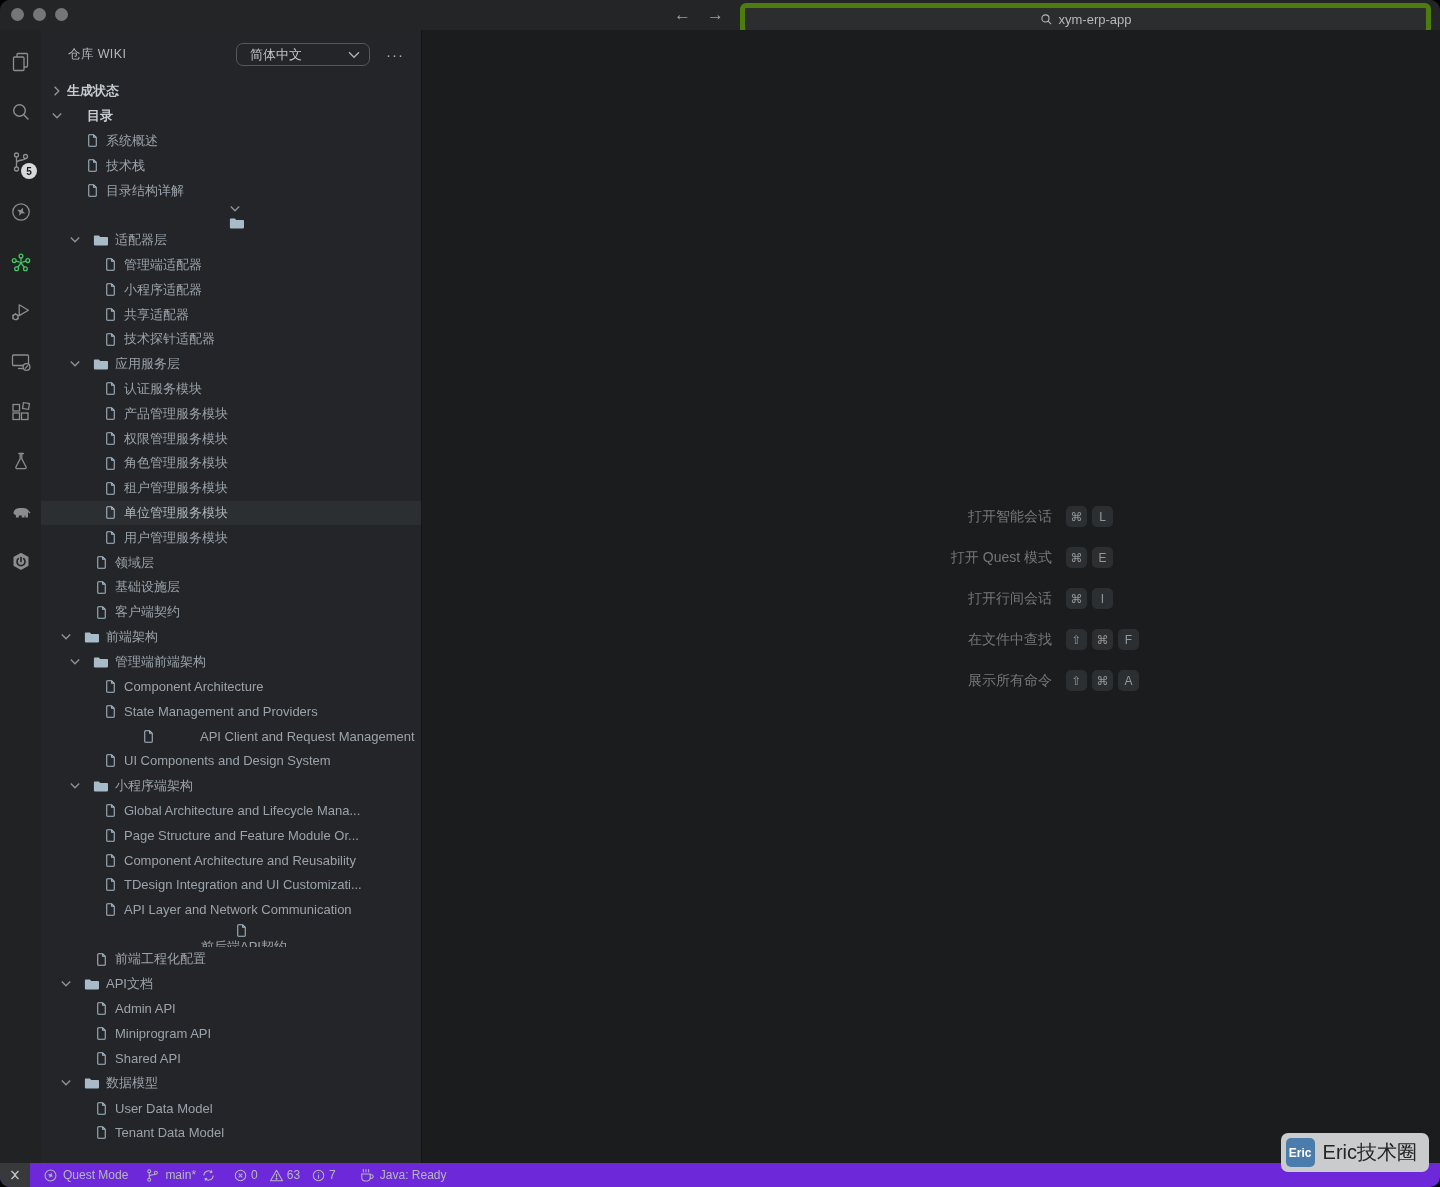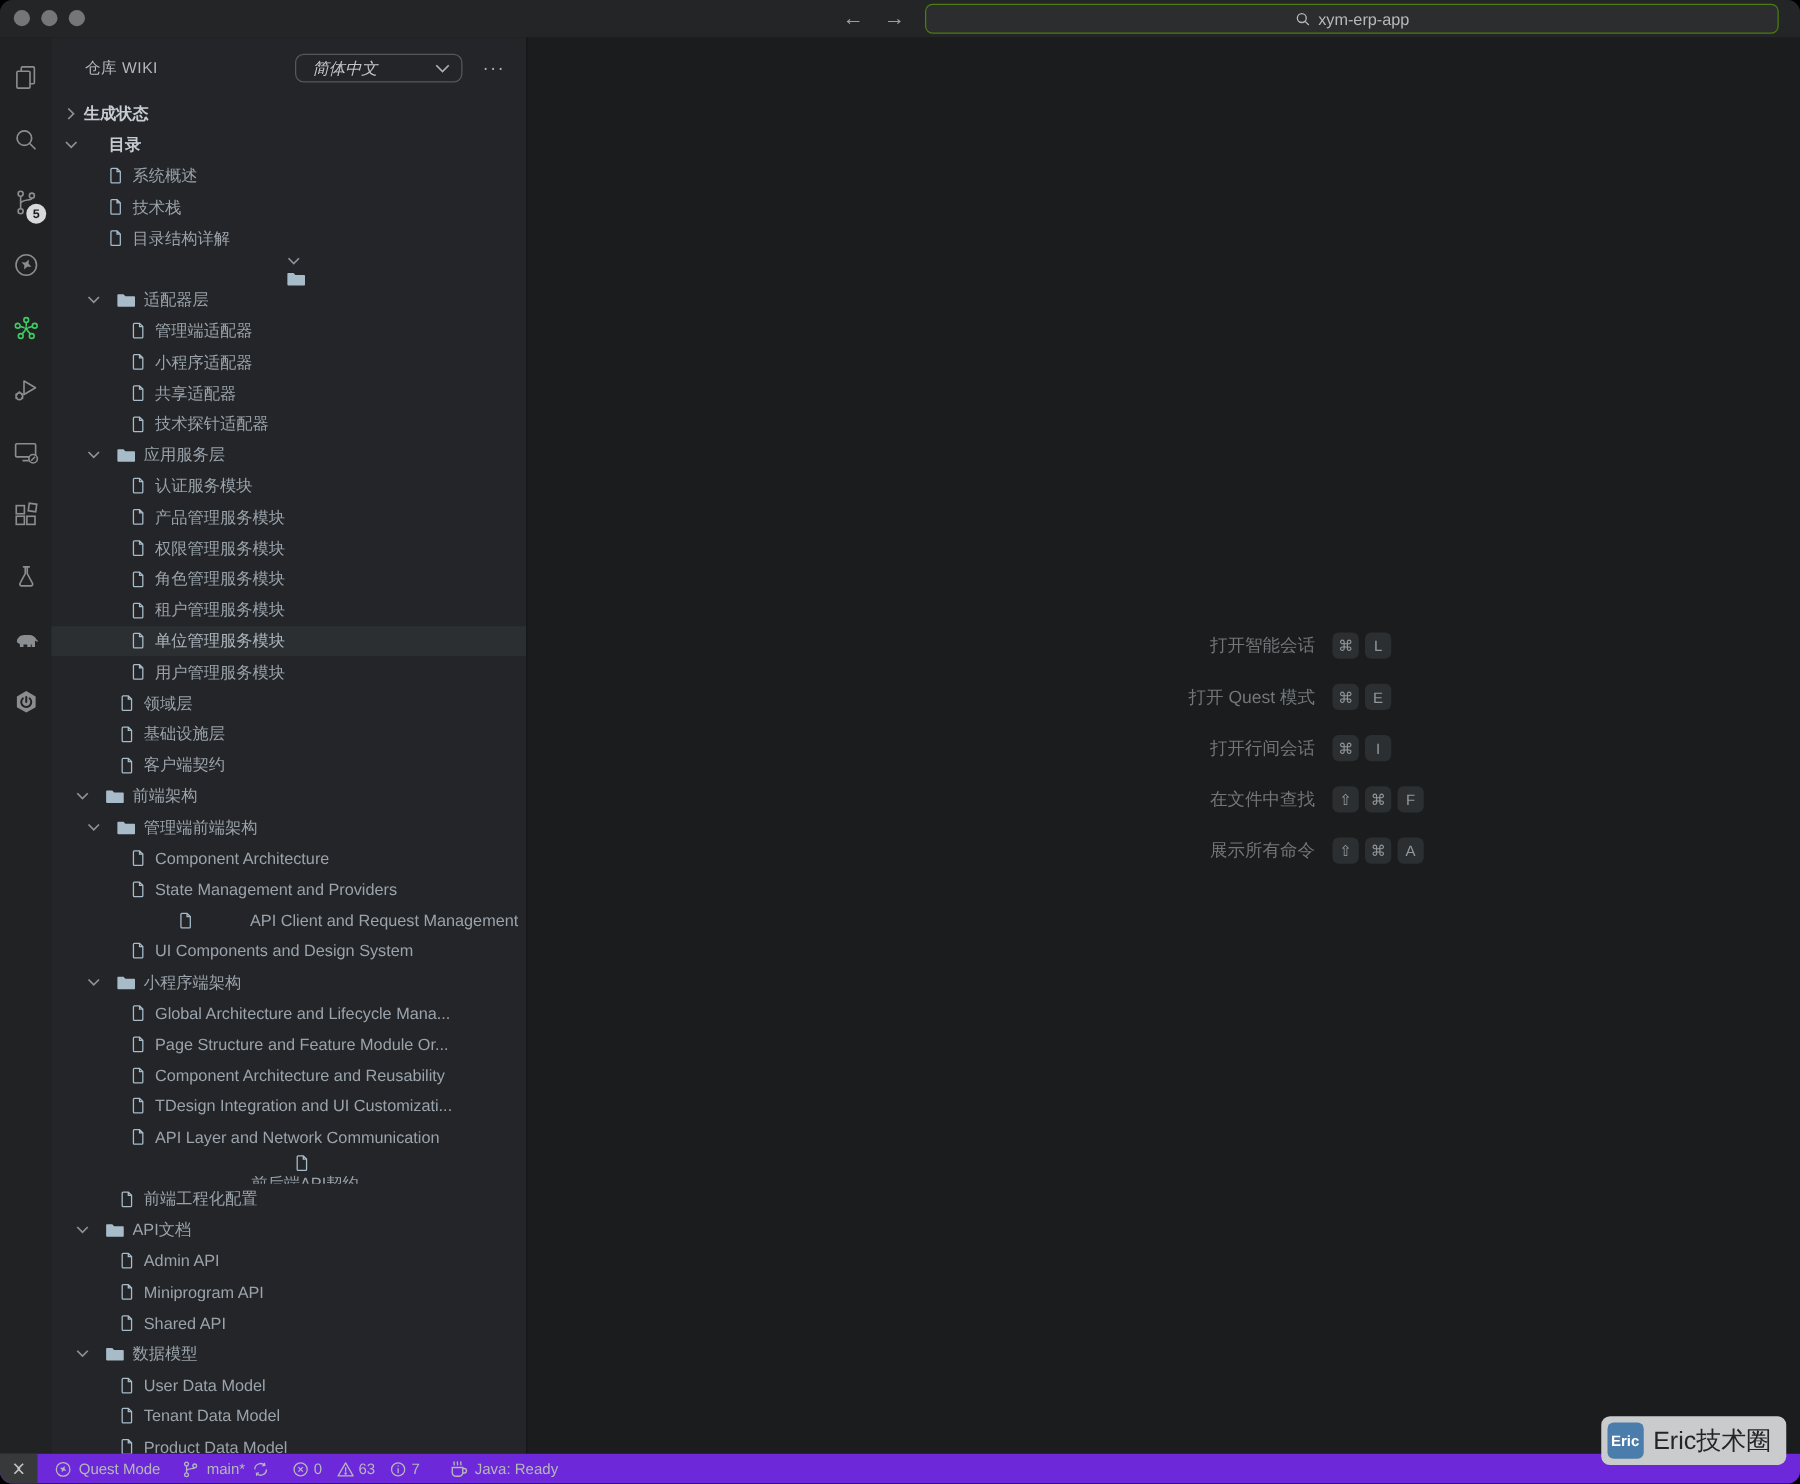--- a/index.html
+++ b/index.html
@@ -5,36 +5,36 @@
   html,body{margin:0;padding:0;background:#000;overflow:hidden;}
   body{font-family:"Liberation Sans","DejaVu Sans",sans-serif;-webkit-font-smoothing:antialiased;}
   .window{position:relative;width:1440px;height:1187px;background:#1a1c1e;border-radius:10px;overflow:hidden;}
 
   
   .titlebar{position:absolute;top:0;left:0;right:0;height:30px;background:#232527;}
   .lights{position:absolute;left:11px;top:8px;display:flex;gap:9px;}
   .light{width:13px;height:13px;border-radius:50%;background:#747678;}
   .nav{position:absolute;left:674px;top:0;height:30px;display:flex;align-items:center;gap:16px;color:#9da0a2;font-size:17px;}
   .nav span{cursor:default;}
-  .searchbox{position:absolute;left:740px;top:3px;width:681px;height:22px;background:#2b2d2f;border:1px solid #4d7c0f;border-radius:6px;display:flex;align-items:center;justify-content:center;gap:6px;color:#b6b9bb;font-size:13px;}
+  .searchbox{position:absolute;left:740px;top:3px;width:681px;height:22px;background:#2b2d2f;border:5px solid #4d7c0f;border-radius:6px;display:flex;align-items:center;justify-content:center;gap:6px;color:#b6b9bb;font-size:13px;}
   .searchbox svg{width:13px;height:13px;}
 
   
   .main{position:absolute;top:30px;left:0;right:0;bottom:24px;display:flex;}
 
   .activitybar{width:41px;background:#202224;display:flex;flex-direction:column;align-items:center;padding-top:7px;flex:none;}
   .ab-item{width:41px;height:50px;display:flex;align-items:center;justify-content:center;color:#8a8e91;position:relative;}
   .ab-item svg{width:24px;height:24px;display:block;}
   .ab-item.green{color:#3fca63;}
   .badge{position:absolute;right:4px;bottom:8px;min-width:16px;height:16px;border-radius:8px;background:#d8d9da;color:#1b1c1d;font-size:10px;font-weight:700;display:flex;align-items:center;justify-content:center;}
 
   .sidebar{width:380px;background:#232528;display:flex;flex-direction:column;flex:none;}
   .sb-header{height:49px;display:flex;align-items:center;padding:0 17px 0 27px;flex:none;}
   .sb-title{font-size:12.5px;color:#b3b8bd;letter-spacing:.4px;}
-  .lang{margin-left:auto;width:110px;height:21px;border:1px solid #55585a;border-radius:7px;display:flex;align-items:center;padding:0 9px 0 13px;color:#c3c7ca;font-size:13px;box-sizing:content-box;font-style:italic;}
+  .lang{margin-left:auto;width:110px;height:21px;border:1px solid #55585a;border-radius:7px;display:flex;align-items:center;padding:0 9px 0 13px;color:#c3c7ca;font-size:13px;box-sizing:content-box;}
   .lang .chev{margin-left:auto;display:flex;color:#aeb1b4;}
   .more{margin-left:16px;color:#aeb1b4;font-size:15px;letter-spacing:1px;}
 
   .tree{flex:1;overflow:hidden;}
   .trow{height:24.8px;display:flex;align-items:center;font-size:13px;color:#9aa3ab;white-space:nowrap;}
   .trow.sel{background:#2c2f32;color:#adb6be;}
   .tchev{width:16px;display:flex;justify-content:center;align-items:center;color:#8b9399;flex:none;}
   .trow:not(.section) .tchev{margin-right:10px;}
   .trow.section .tchev{margin-right:2px;}
   .tico{width:16px;height:16px;margin-right:6px;flex:none;color:#a7bbc9;display:flex;align-items:center;justify-content:center;}
@@ -590,29 +590,20 @@
             <span class="tlabel">User Data Model</span>
           </div>
           <div class="trow file" style="padding-left: 26px;">
             <span class="tchev"></span>
             <span class="tico">
               <svg width="15" height="15" viewBox="0 0 16 16" fill="none" stroke="currentColor" stroke-width="1.1">
                 <path d="M9.2 1.8H4.8a.8.8 0 0 0-.8.8v10.8c0 .44.36.8.8.8h6.4a.8.8 0 0 0 .8-.8V4.6L9.2 1.8zM9.2 1.8v2.8H12"></path>
               </svg>
             </span>
             <span class="tlabel">Tenant Data Model</span>
-          </div>
-          <div class="trow file" style="padding-left: 26px;">
-            <span class="tchev"></span>
-            <span class="tico">
-              <svg width="15" height="15" viewBox="0 0 16 16" fill="none" stroke="currentColor" stroke-width="1.1">
-                <path d="M9.2 1.8H4.8a.8.8 0 0 0-.8.8v10.8c0 .44.36.8.8.8h6.4a.8.8 0 0 0 .8-.8V4.6L9.2 1.8zM9.2 1.8v2.8H12"></path>
-              </svg>
-            </span>
-            <span class="tlabel">Product Data Model</span>
           </div>
         </div>
     </div>
 
     <div class="editor">
       <div class="shortcuts" id="shortcuts">
           <div class="sc-row">
             <span class="sc-label">打开智能会话</span>
             <div class="sc-keys">
               <span class="keycap">⌘</span>

